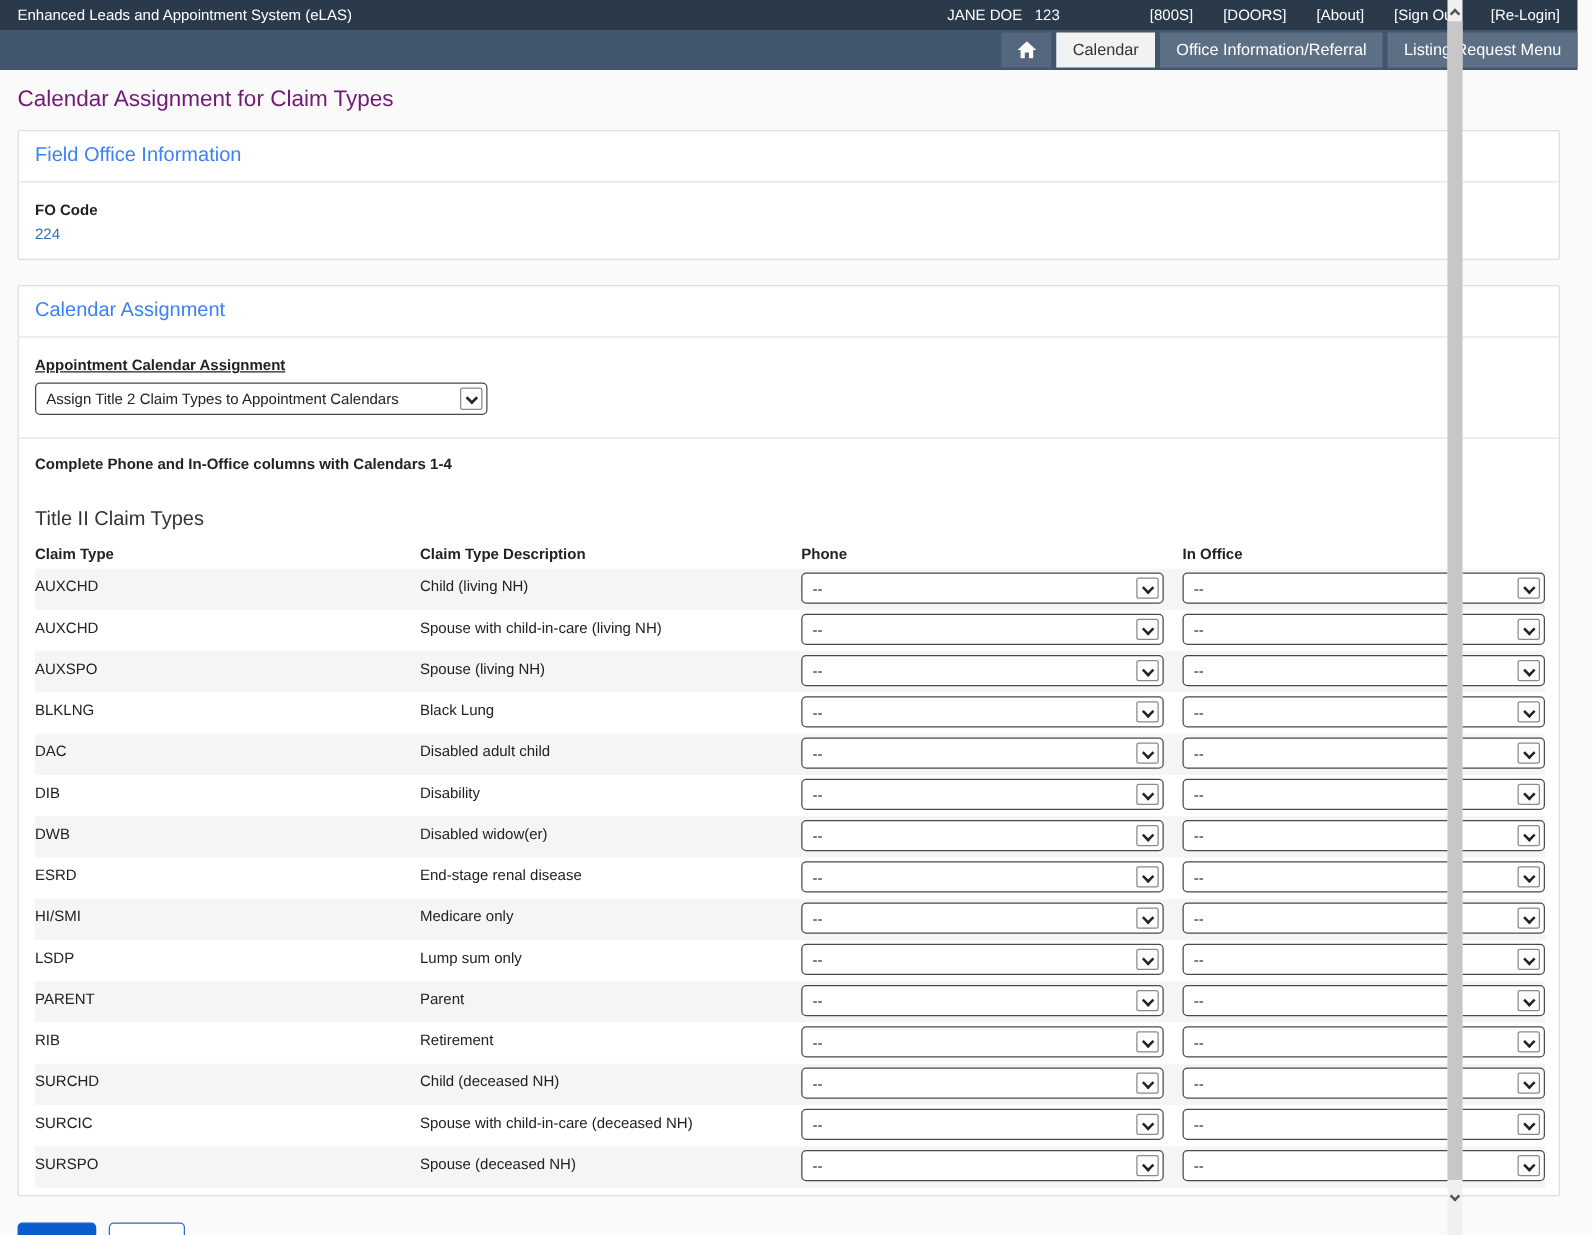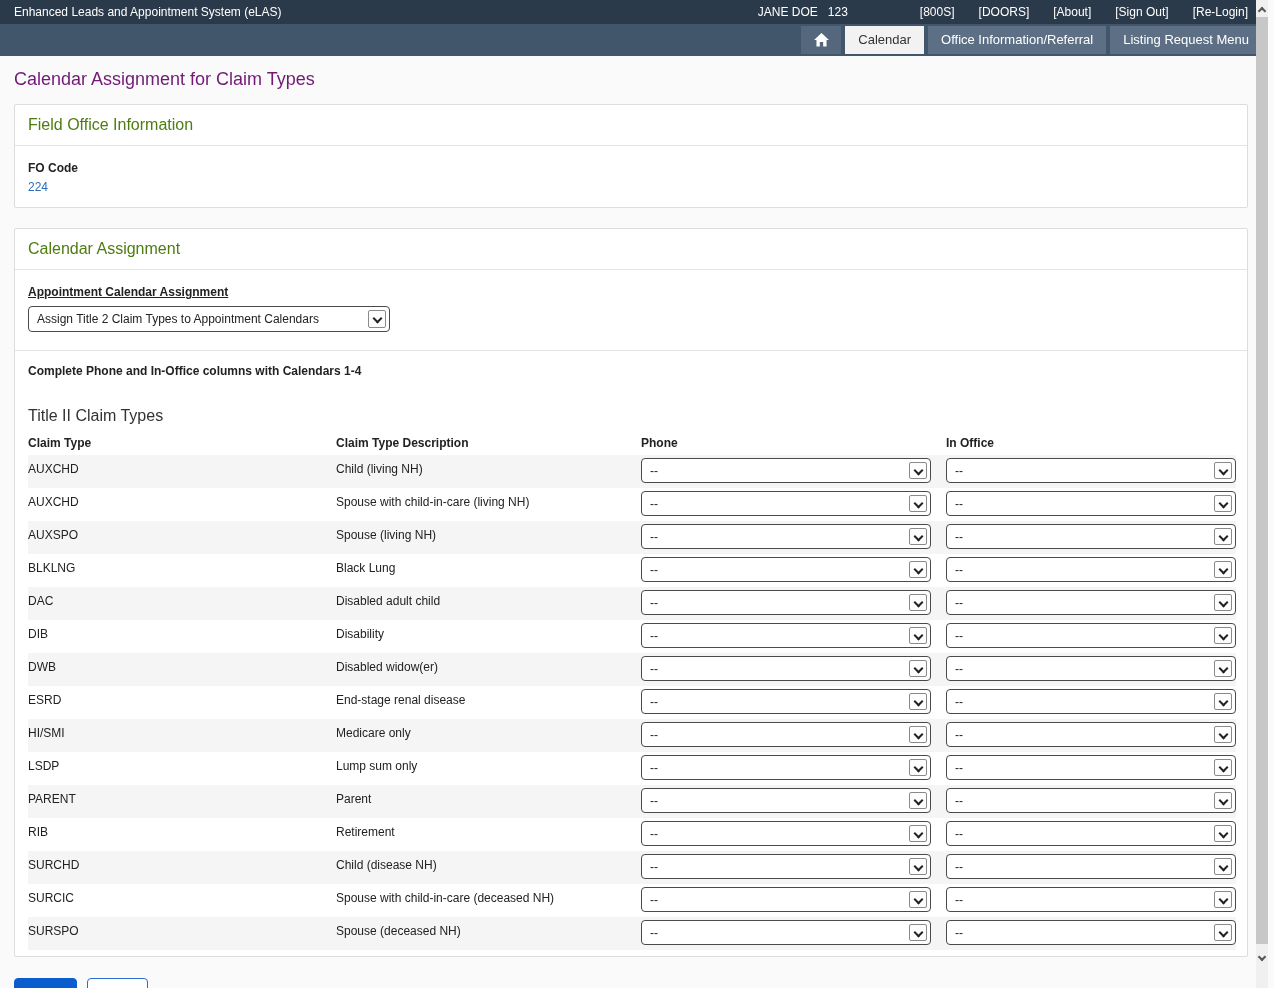--- a/index.html
+++ b/index.html
@@ -3,21 +3,21 @@
 <meta charset="utf-8">
 <style>
   * { margin:0; padding:0; box-sizing:border-box; }
   html,body { width:1274px; height:988px; overflow:hidden; }
   body {
     font-family:"Liberation Sans", sans-serif;
     background:#fafafa;
     color:#222;
     position:relative;
   }
-  .viewport { position:relative; width:1268px; height:988px; }
+  .viewport { position:relative; width:1170px; height:988px; }
   .content { width:1262px; }
 
   
   .topbar {
     height:24px; background:#2b3a4a; color:#fff;
     display:flex; align-items:center; justify-content:space-between;
     padding:0 14px; font-size:12px;
   }
   .topbar-right { display:flex; align-items:center; gap:24px; }
   .topbar-user { display:flex; align-items:center; gap:10px; }
@@ -44,21 +44,21 @@
   
   .page-title {
     font-size:18px; font-weight:normal; color:#701a75;
     margin:13px 14px 14px 14px;
   }
   .panel {
     margin:0 14px 20px 14px; background:#fff;
     border:1px solid #ddd; border-radius:2px;
   }
   .panel-hd {
-    padding:11px 13px; font-size:16px; color:#4d7c0f;
+    padding:11px 13px; font-size:16px; color:#3b82f6;
     border-bottom:1px solid #e4e4e4;
   }
   .panel-bd { padding:13px; }
   .fo-label { font-size:12px; font-weight:bold; padding-top:2px; }
   .fo-value { font-size:12px; color:#2a6db5; margin-top:5px; cursor:pointer; }
 
   .dd-label { font-size:12px; font-weight:bold; margin-bottom:7px; }
 
   
   .fake-select {
@@ -439,21 +439,21 @@
                 <div class="fake-select">
                   <span class="fs-value">--</span>
                   <span class="fs-arrow">
                     <i class="chev"></i>
                   </span>
                 </div>
               </span>
             </div>
             <div class="trow">
               <span class="cell-text">SURCHD</span>
-              <span class="cell-text">Child (disease NH)</span>
+              <span class="cell-text">Child (deceased NH)</span>
               <span>
                 <div class="fake-select">
                   <span class="fs-value">--</span>
                   <span class="fs-arrow">
                     <i class="chev"></i>
                   </span>
                 </div>
               </span>
               <span>
                 <div class="fake-select">

